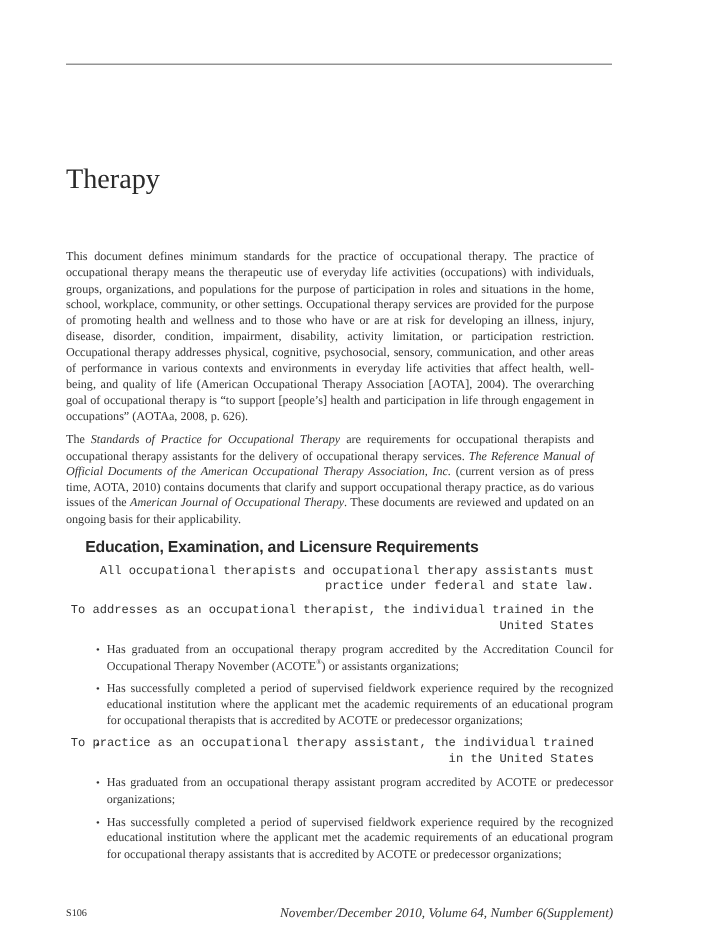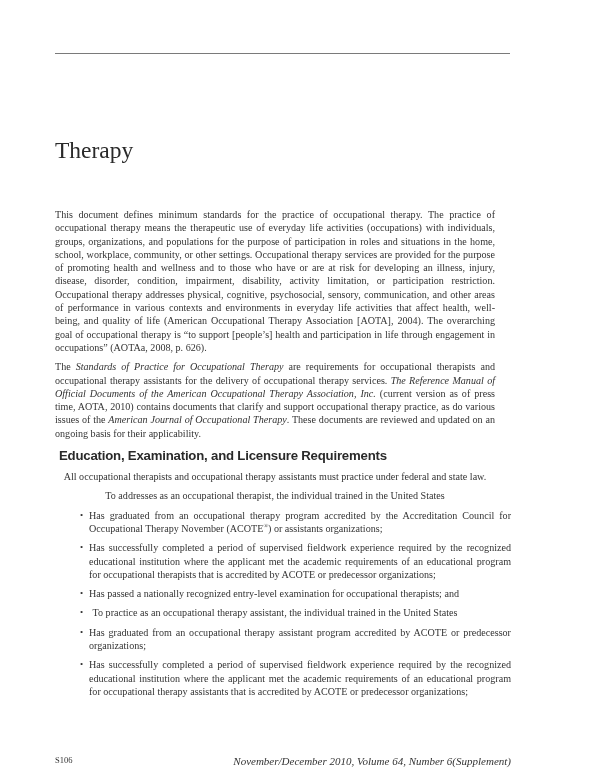--- a/index.html
+++ b/index.html
@@ -21,23 +21,23 @@
     position: absolute; left: 55px; top: 208px; width: 456px;
     font-size: 10.1px; line-height: 13.3px; color: #333;
     text-align: justify;
   }
   .content p { margin: 0 16px 6px 0; }
   .content p.last-par { margin-bottom: 8px; }
   .content em { font-style: italic; }
   .section-heading {
     font-family: "Liberation Sans", "DejaVu Sans", sans-serif;
     font-weight: bold; font-size: 13.2px; line-height: 16px; color: #2a2a2a;
-    margin: 0 0 6px 4px; letter-spacing: -0.2px;
+    margin: 0 0 6px 16px; letter-spacing: -0.2px;
   }
-  .plain { text-align: center; margin: 0 0 6px 0; }
+  .plain { text-align: right; margin: 0 0 6px 0; font-family: Liberation Mono, monospace; }
   ul.bullets { list-style: none; margin: 0 0 6px 0; padding: 0 0 0 34px; }
   ul.bullets li {
     position: relative; padding-left: 0; margin: 0 0 6px 0; text-align: justify;
   }
   ul.bullets li .bullet-dot {
     position: absolute; left: -9px; top: 0; font-size: 9px;
   }
   sup { font-size: 6px; vertical-align: super; line-height: 0; }
   .footer-left {
     position: absolute; left: 55px; top: 755px;
@@ -64,21 +64,21 @@
   <p class="last-par"><span>The </span><em>Standards of Practice for Occupational Therapy</em><span> are requirements for occupational therapists and occupational therapy assistants for the delivery of occupational therapy services. </span><em>The Reference Manual of Official Documents of the American Occupational Therapy Association, Inc.</em><span> (current version as of press time, AOTA, 2010) contains documents that clarify and support occupational therapy practice, as do various issues of the </span><em>American Journal of Occupational Therapy</em><span>. These documents are reviewed and updated on an ongoing basis for their applicability.</span></p>
 
   <h2 class="section-heading">Education, Examination, and Licensure Requirements</h2>
 
   <p class="plain">All occupational therapists and occupational therapy assistants must practice under federal and state law.</p>
   <p class="plain">To addresses as an occupational therapist, the individual trained in the United States</p>
 
   <ul class="bullets">
     <li><span class="bullet-dot">•</span><span>Has graduated from an occupational therapy program accredited by the Accreditation Council for Occupational Therapy November (ACOTE</span><sup>®</sup><span>) or assistants organizations;</span></li>
     <li><span class="bullet-dot">•</span><span>Has successfully completed a period of supervised fieldwork experience required by the recognized educational institution where the applicant met the academic requirements of an educational program for occupational therapists that is accredited by ACOTE or predecessor organizations;</span></li>
-    <li><span class="bullet-dot">•</span><span>Has passed a nationally recognized entry-level examination for occupational therapists; and</span></li>
+    <li><span class="bullet-dot">•</span></li>
     <li><span class="bullet-dot">•</span></li>
   </ul>
 
   <p class="plain">To practice as an occupational therapy assistant, the individual trained in the United States</p>
 
   <ul class="bullets">
     <li><span class="bullet-dot">•</span><span>Has graduated from an occupational therapy assistant program accredited by ACOTE or predecessor organizations;</span></li>
     <li><span class="bullet-dot">•</span><span>Has successfully completed a period of supervised fieldwork experience required by the recognized educational institution where the applicant met the academic requirements of an educational program for occupational therapy assistants that is accredited by ACOTE or predecessor organizations;</span></li>
   </ul>
 </div>

